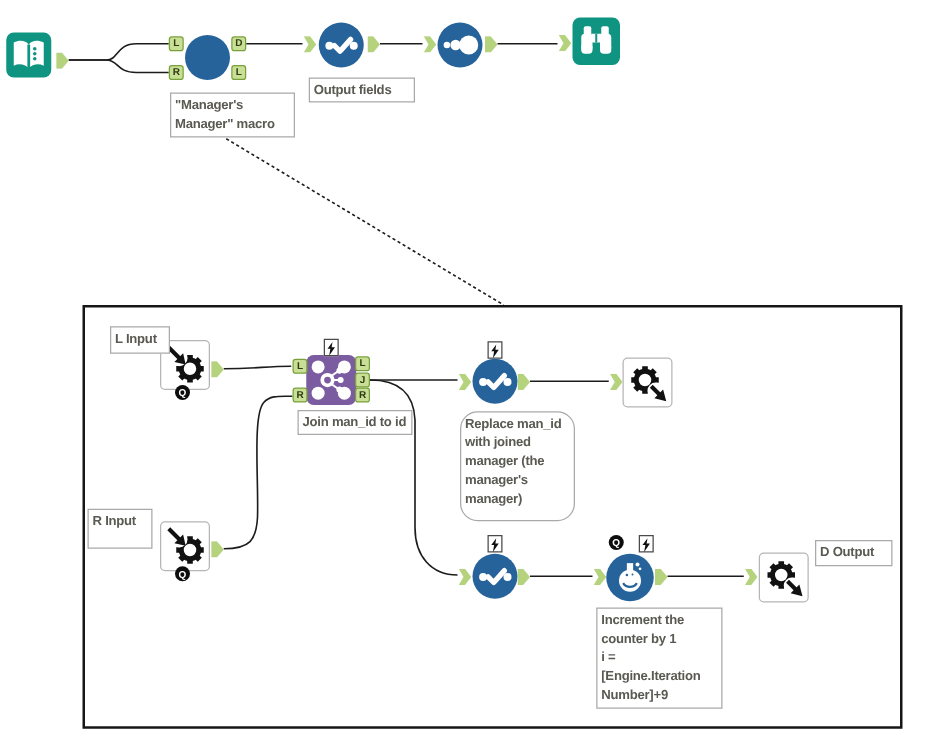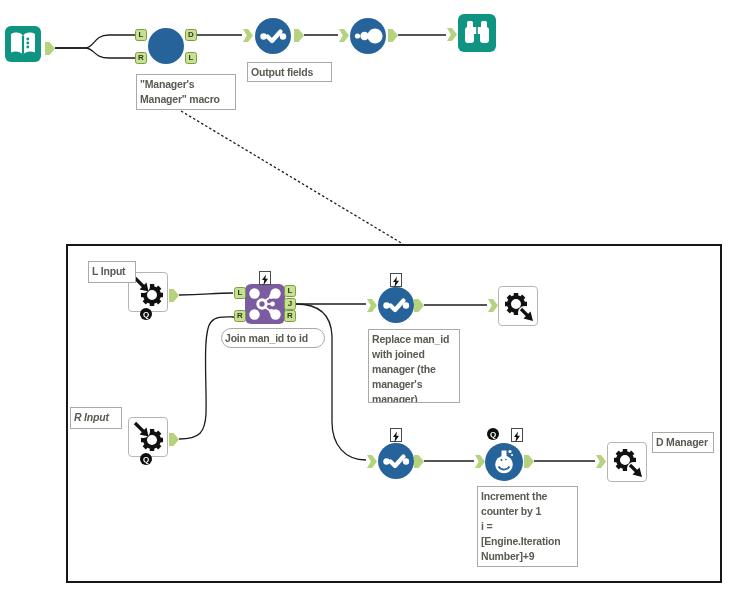--- a/index.html
+++ b/index.html
@@ -150,21 +150,21 @@
       <circle cx="14.5" cy="13.5" r="6.5" fill="#fff"></circle>
       <line x1="6" y1="5" x2="15" y2="14" stroke="#111" stroke-width="3.2"></line>
       <polygon points="19.5,18.5 10.5,16.5 17.5,9.5" fill="#111"></polygon>
     </svg>
   </div>
   <div class="abs q-badge" style="left:140px;top:308px;">
       <span>Q</span>
     </div>
   <div class="abs anchor-out" style="left:169px;top:289px;"></div>
 
-  <div class="abs annotation" style="left:70px;top:407px;width:52px;height:22px;font-style:italic;">R Input</div>
+  <div class="abs annotation" style="left:70px;top:407px;width:52px;height:32px;">R Input</div>
   <div class="abs tool-io" style="left:128px;top:417px;width:40px;height:40px;">
     <svg width="40" height="40" viewBox="0 0 40 40">
       <g stroke="#111" stroke-width="4.5">
         <line x1="29.5" y1="22" x2="34" y2="22"></line>
         <line x1="27.6" y1="26.6" x2="30.8" y2="29.8"></line>
         <line x1="23" y1="28.5" x2="23" y2="33"></line>
         <line x1="18.4" y1="26.6" x2="15.2" y2="29.8"></line>
         <line x1="16.5" y1="22" x2="12" y2="22"></line>
         <line x1="23" y1="15.5" x2="23" y2="11"></line>
         <line x1="27.6" y1="17.4" x2="30.8" y2="14.2"></line>
@@ -212,37 +212,37 @@
   </div>
   <div class="abs anchor-letter" style="left:284px;top:285px;">
       <span>L</span>
     </div>
   <div class="abs anchor-letter" style="left:284px;top:298px;">
       <span>J</span>
     </div>
   <div class="abs anchor-letter" style="left:284px;top:310px;">
       <span>R</span>
     </div>
-  <div class="abs annotation" style="left:221px;top:328px;width:104px;height:20px;border-radius:10px;">Join man_id to id</div>
+  <div class="abs annotation" style="left:238px;top:328px;width:92px;height:20px;">Join man_id to id</div>
 
   <div class="abs bolt-badge" style="left:390px;top:273px;">
     <svg width="10" height="12" viewBox="0 0 10 12">
       <polygon points="6,0.5 2,6 4.3,6 3.3,11.5 8,4.8 5.3,4.8" fill="#111"></polygon>
     </svg>
   </div>
   <div class="abs anchor-in" style="left:367px;top:299px;"></div>
   <div class="abs tool-circle" style="left:378px;top:287px;width:36px;height:36px;background:#27639B;">
     <svg width="36" height="36" viewBox="0 0 36 36">
       <circle cx="8.5" cy="18.5" r="3.2" fill="#fff"></circle>
       <circle cx="28" cy="18.5" r="3.2" fill="#fff"></circle>
       <path d="M12.5,18.5 L17,23 L25.5,13.5" stroke="#fff" stroke-width="4.2" stroke-linecap="round" stroke-linejoin="round" fill="none"></path>
     </svg>
   </div>
   <div class="abs anchor-out" style="left:414px;top:299px;"></div>
-  <div class="abs annotation" style="left:368px;top:329px;width:92px;height:74px;">Replace man_id
+  <div class="abs annotation" style="left:368px;top:329px;width:92px;height:88px;border-radius:14px;">Replace man_id
 with joined
 manager (the
 manager's
 manager)</div>
 
   <div class="abs anchor-in" style="left:488px;top:299px;"></div>
   <div class="abs tool-io" style="left:498px;top:286px;width:40px;height:40px;">
     <svg width="40" height="40" viewBox="0 0 40 40">
       <g stroke="#111" stroke-width="4.5">
         <line x1="23.5" y1="17" x2="28" y2="17"></line>
@@ -315,15 +315,15 @@
         <line x1="12.4" y1="12.4" x2="9.2" y2="9.2"></line>
         <line x1="17" y1="10.5" x2="17" y2="6"></line>
         <line x1="21.6" y1="12.4" x2="24.8" y2="9.2"></line>
       </g>
       <circle cx="17" cy="17" r="7" fill="#fff" stroke="#111" stroke-width="4"></circle>
       <circle cx="25.5" cy="25.5" r="6.5" fill="#fff"></circle>
       <line x1="22" y1="22" x2="30" y2="30" stroke="#111" stroke-width="3.2"></line>
       <polygon points="34,34 24.5,31.5 31.5,24.5" fill="#111"></polygon>
     </svg>
   </div>
-  <div class="abs annotation" style="left:652px;top:432px;width:62px;height:21px;">D Manager</div>
+  <div class="abs annotation" style="left:652px;top:432px;width:62px;height:21px;">D Output</div>
 
 </div>
 
 </body></html>

